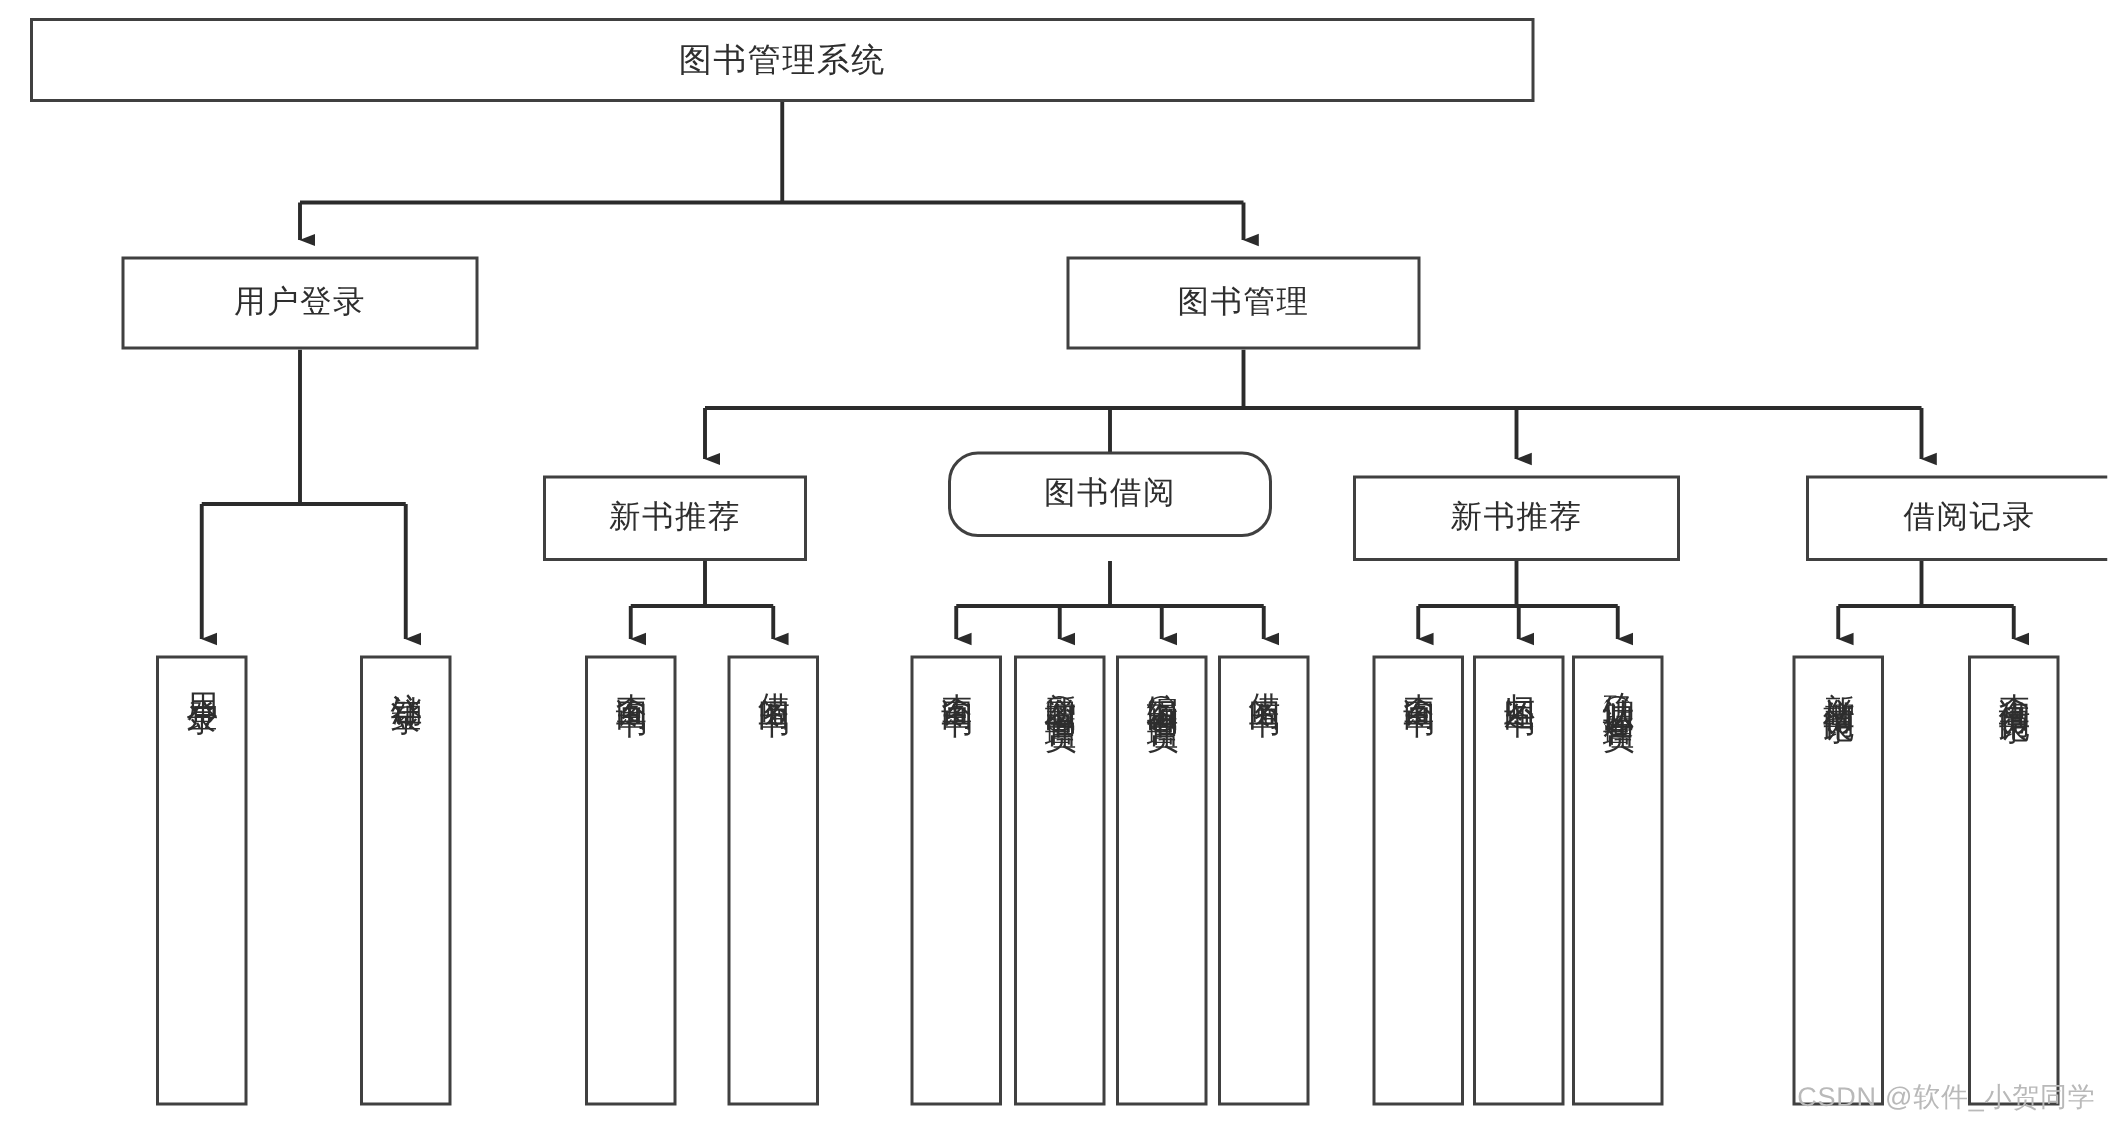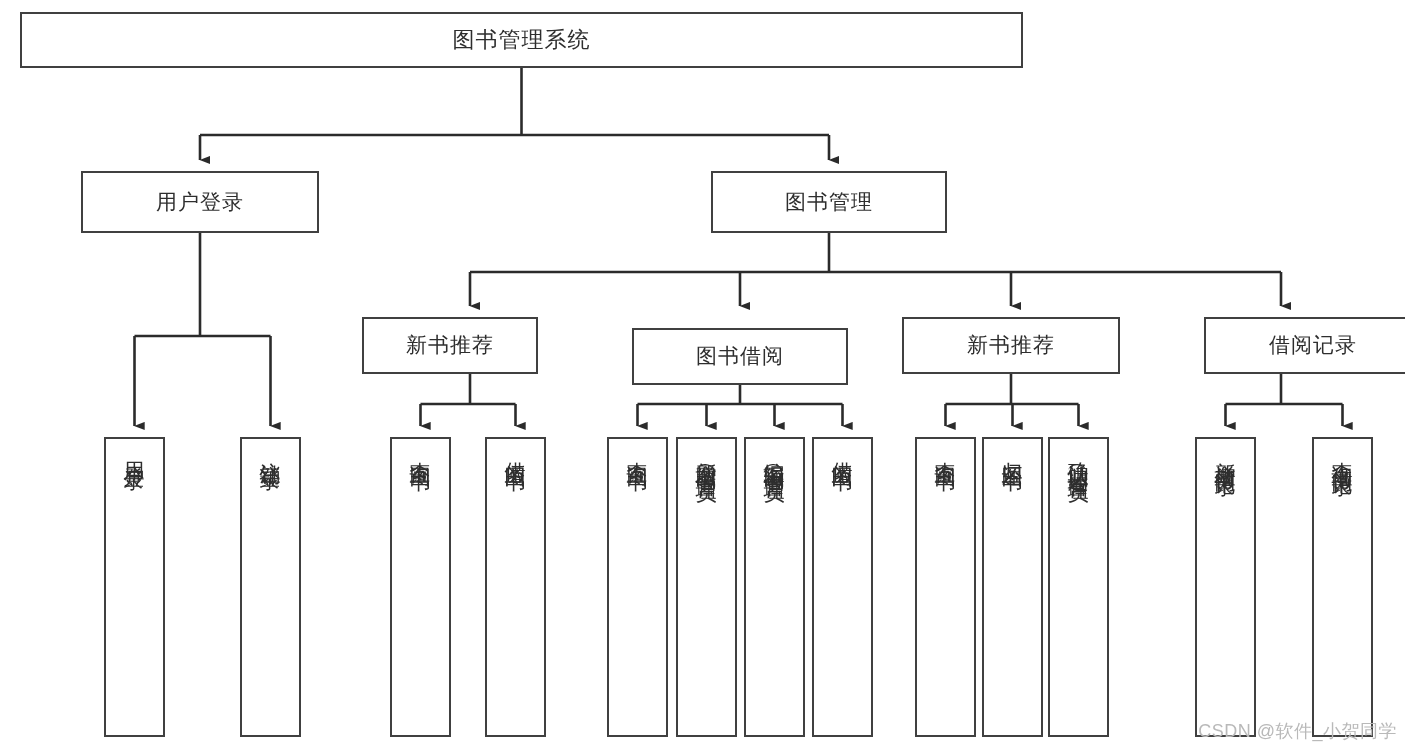--- a/index.html
+++ b/index.html
@@ -79,21 +79,21 @@
   <div class="node horiz" style="left: 81px; top: 171px; width: 238px; height: 62px;">
     <span class="lbl">用户登录</span>
   </div>
   <div class="node horiz" style="left: 711px; top: 171px; width: 236px; height: 62px;">
     <span class="lbl">图书管理</span>
   </div>
 
   <div class="node horiz" style="left: 362px; top: 317px; width: 176px; height: 57px;">
     <span class="lbl">新书推荐</span>
   </div>
-  <div class="node horiz" style="left: 632px; top: 328px; width: 216px; height: 57px;">
+  <div class="node horiz" style="left: 632px; top: 301px; width: 216px; height: 57px; border-radius: 20px;">
     <span class="lbl">图书借阅</span>
   </div>
   <div class="node horiz" style="left: 902px; top: 317px; width: 218px; height: 57px;">
     <span class="lbl">新书推荐</span>
   </div>
   <div class="node horiz" style="left: 1204px; top: 317px; width: 218px; height: 57px;">
     <span class="lbl">借阅记录</span>
   </div>
 
   <div class="node vert" style="left: 104px; top: 437px; width: 61px; height: 300px;">

